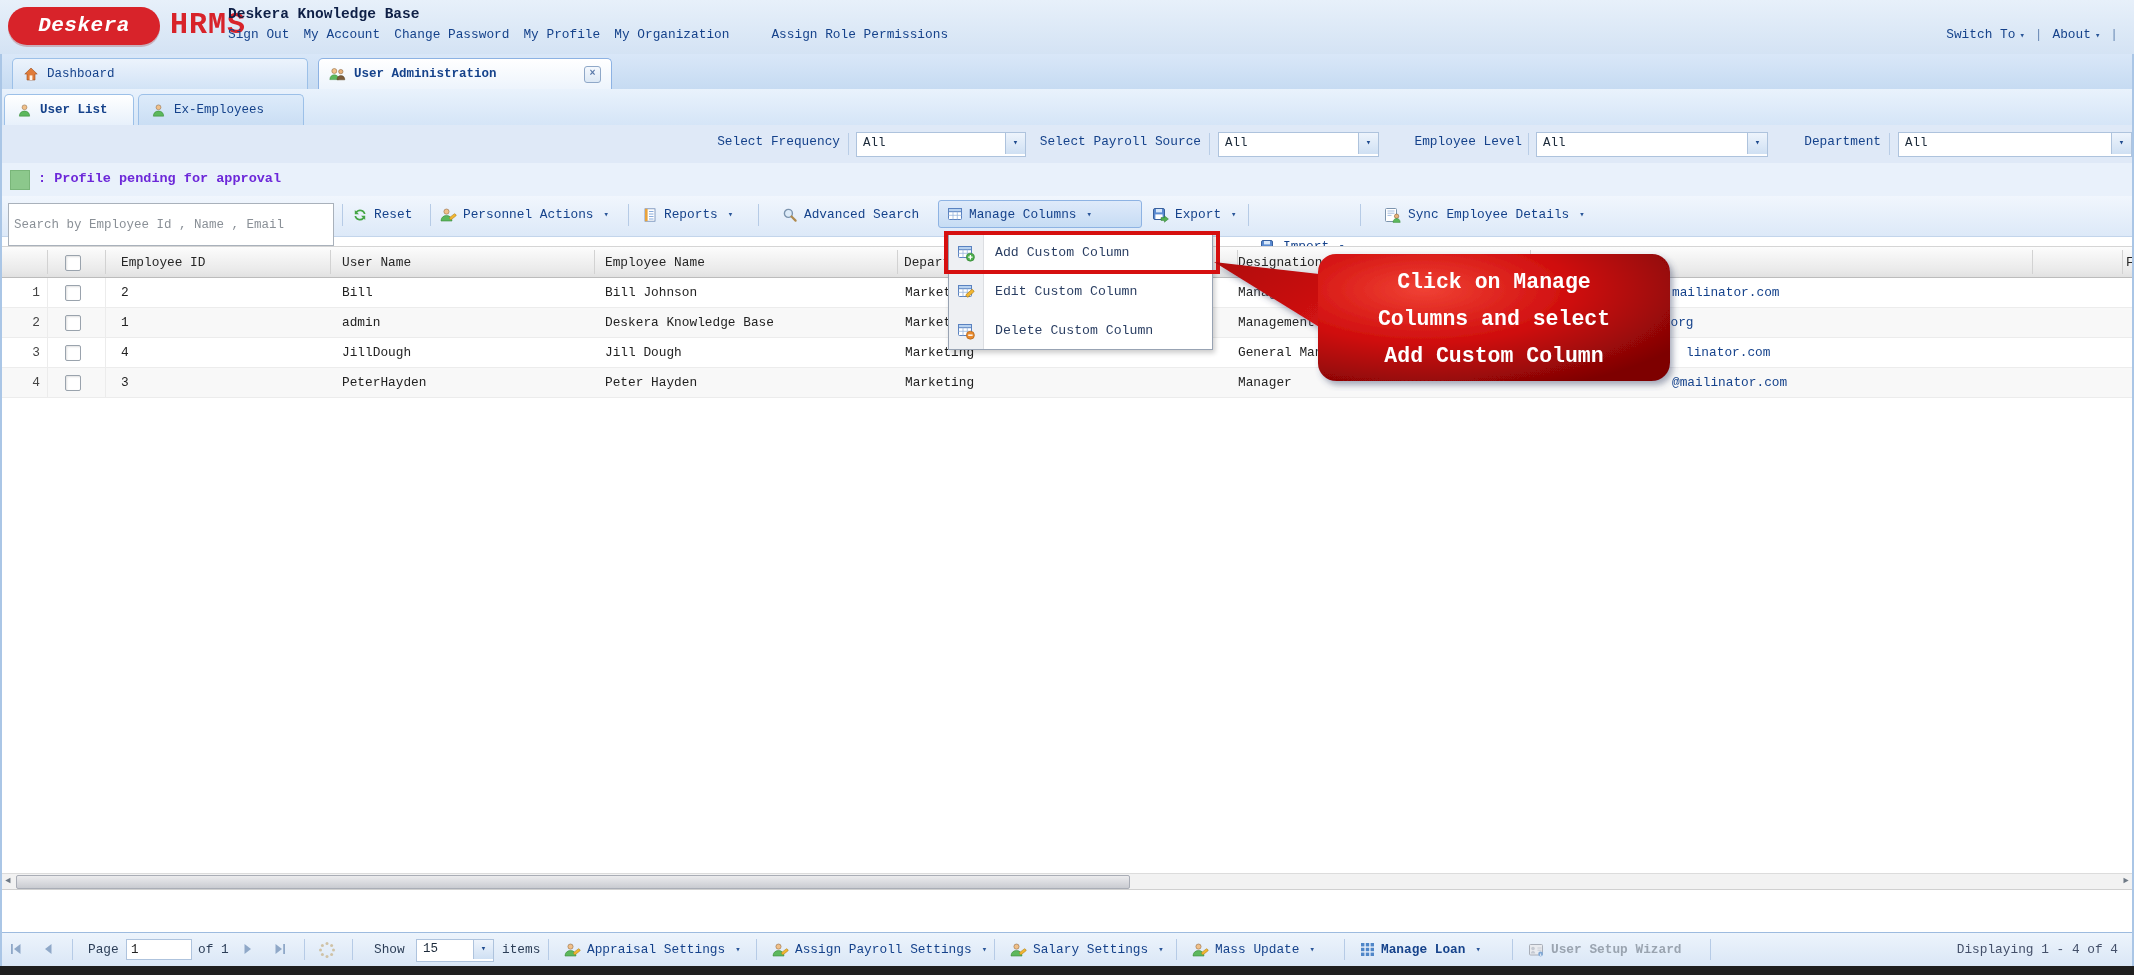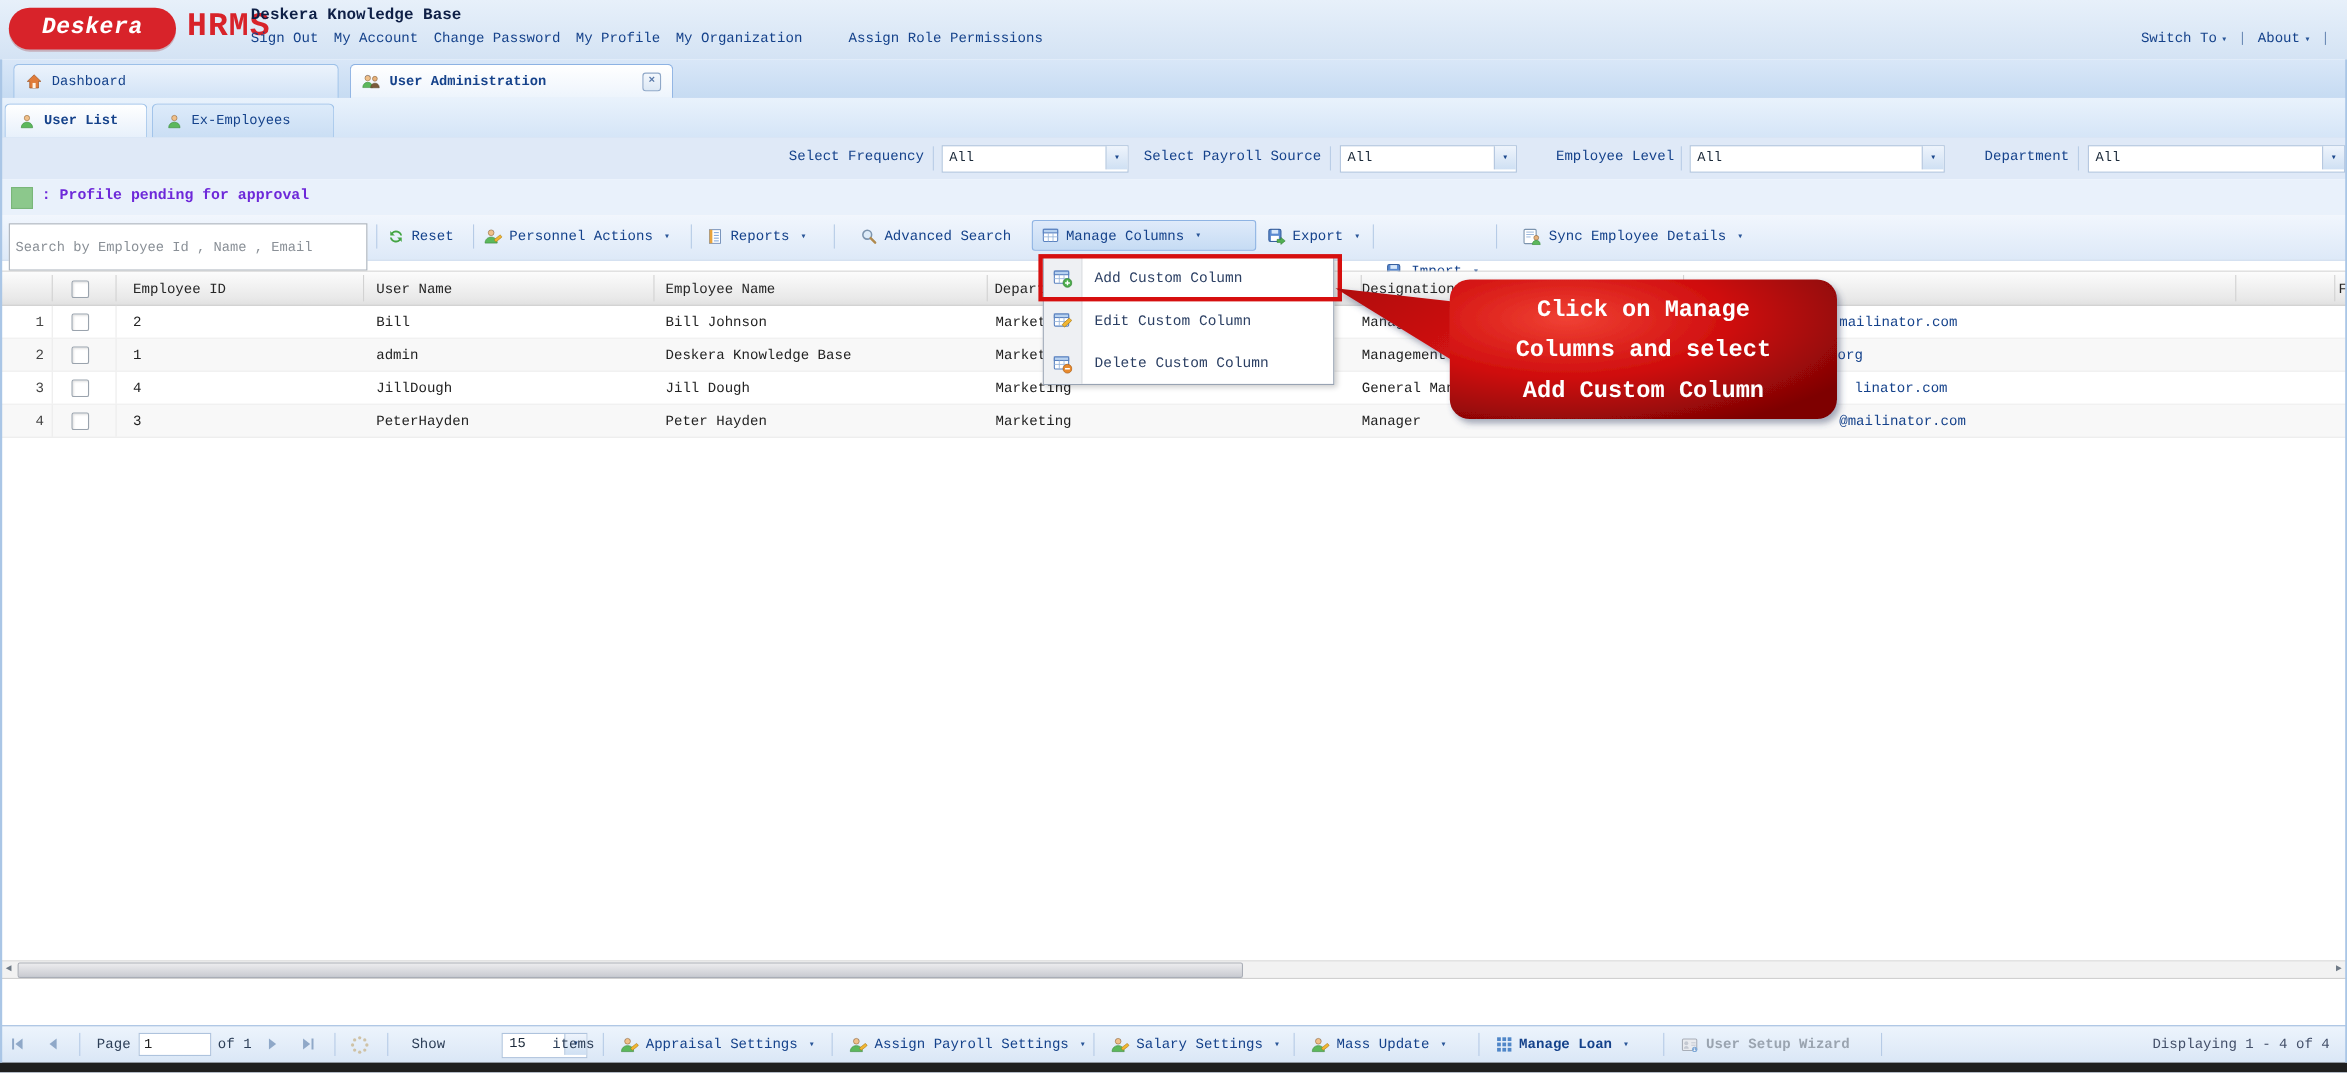--- a/index.html
+++ b/index.html
@@ -427,21 +427,21 @@
             <circle cx="13.6" cy="13.6" r="1.5"></circle>
             <circle cx="9" cy="15.5" r="1.5"></circle>
             <circle cx="4.4" cy="13.6" r="1.5"></circle>
             <circle cx="2.5" cy="9" r="1.5"></circle>
             <circle cx="4.4" cy="4.4" r="1.5"></circle>
           </g>
       </svg>
     </span>
     <div class="fsep2" style="left:352px;"></div>
     <span class="ftxt" style="left:374px;">Show</span>
-    <div class="xsel" style="left:416px;top:6px;width:76px;height:21px;margin-left:40px;">
+    <div class="xsel" style="left:416px;top:6px;width:76px;height:21px;">
       <span class="val" style="line-height:19px;">15</span>
       <span class="btn" style="height:19px;line-height:18px;">▾</span>
     </div>
     <span class="ftxt" style="left:502px;">items</span>
     <div class="fsep2" style="left:548px;"></div>
 
     <div class="ftbtn plain" style="left:564px;">
       <span>
         <svg width="17" height="16" viewBox="0 0 17 16">
             <circle cx="6.5" cy="4.6" r="2.6" fill="#f0c08a" stroke="#8a5d2a" stroke-width=".5"></circle>

